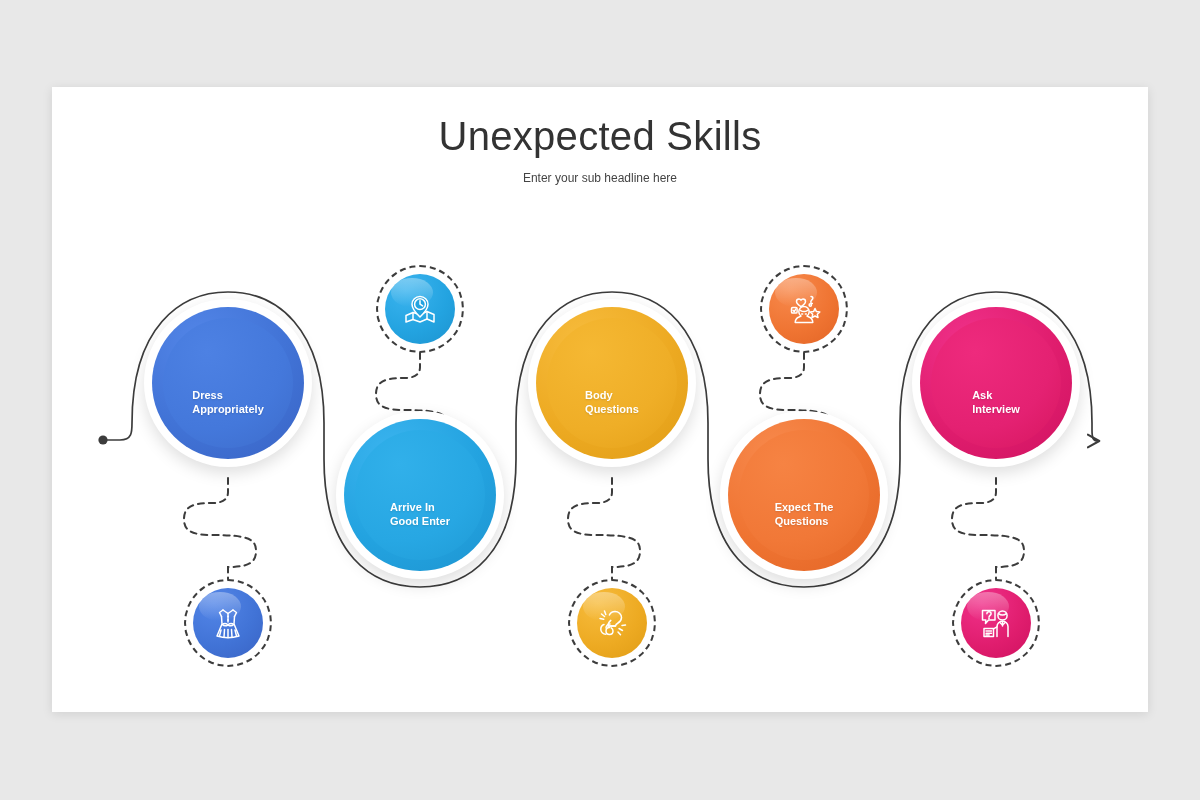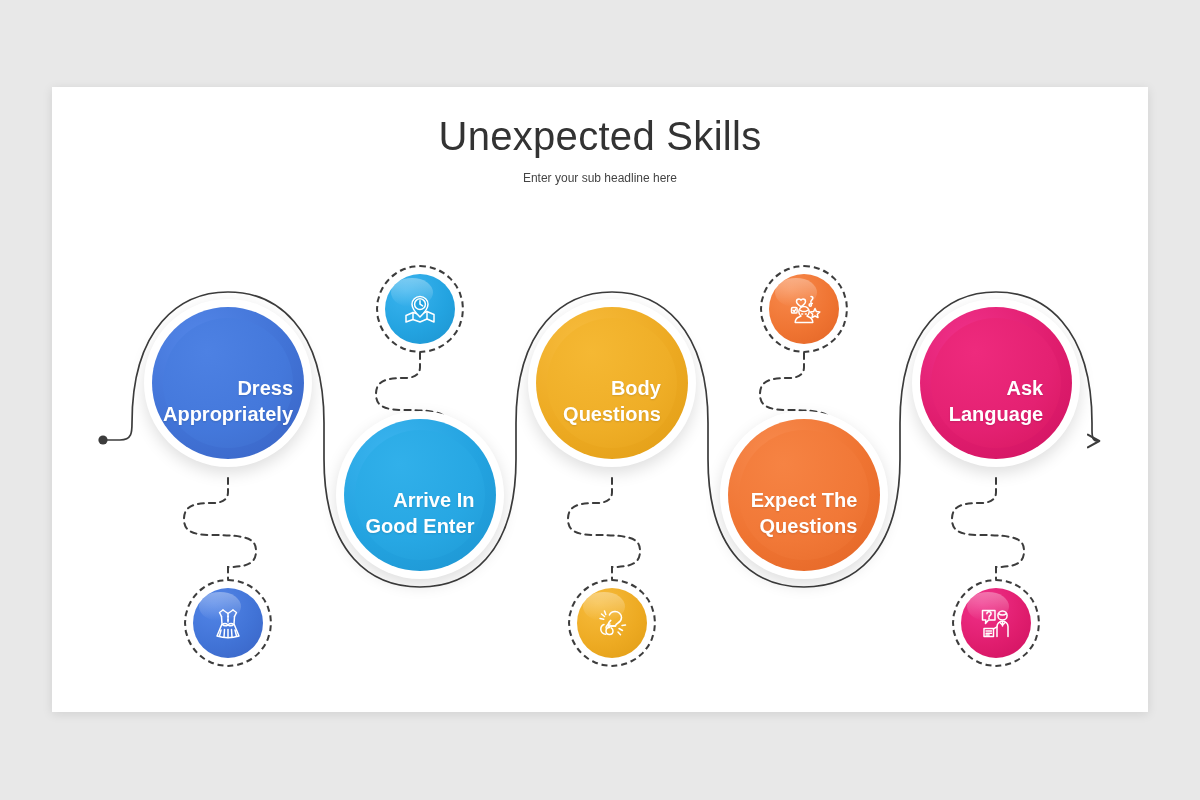--- a/index.html
+++ b/index.html
@@ -43,24 +43,24 @@
   .disc{
     position:absolute;
     border-radius:50%;
     display:flex;align-items:center;justify-content:center;
   }
   .disc .inner{
     position:absolute;border-radius:50%;
   }
   .disc .label{
     position:relative;
-    text-align:right;
+    text-align:left;
     color:#ffffff;
     font-weight:bold;
-    font-size:20px;
+    font-size:11px;
     line-height:1.28;
     white-space:pre-line;
     text-shadow:0 1px 2px rgba(0,0,0,0.13);
     z-index:3;
     margin-top:38px;
   }
 
   
   .icon-node{position:absolute;}
   .icon-dash{
@@ -196,21 +196,21 @@
       </div>
     </div>
 
     <div class="node" style="left:860px;top:212px;width:168px;height:168px;">
       <div class="halo" style="width:168px;height:168px;"></div>
       <div class="disc" style="left:8px;top:8px;width:152px;height:152px;
                   background:radial-gradient(circle at 32% 24%, #f0318a 0%, #e01d6e 55%, #cf1260 100%);">
         <div class="inner" style="left:11px;top:11px;width:130px;height:130px;
                     background:radial-gradient(circle at 34% 26%, #ee2a7d 0%, #e42172 60%, #d6165f 100%);"></div>
         <div class="label">Ask
-Language</div>
+Interview</div>
       </div>
     </div>
 
     <div class="icon-node" style="left:132px;top:492px;width:88px;height:88px;">
       <div class="icon-dash"></div>
       <div class="icon-disc" style="background:radial-gradient(circle at 30% 22%, #5386e8 0%, #4173d6 58%, #3963c4 100%);">
         <svg width="40" height="40" viewBox="0 0 40 40" fill="none" stroke="#ffffff" stroke-width="1.5" stroke-linecap="round" stroke-linejoin="round">
           <path d="M15 7 L20 10.5 L25 7"></path>
           <path d="M15 7 L11.5 9.5 L13.5 13.5"></path>
           <path d="M25 7 L28.5 9.5 L26.5 13.5"></path>

